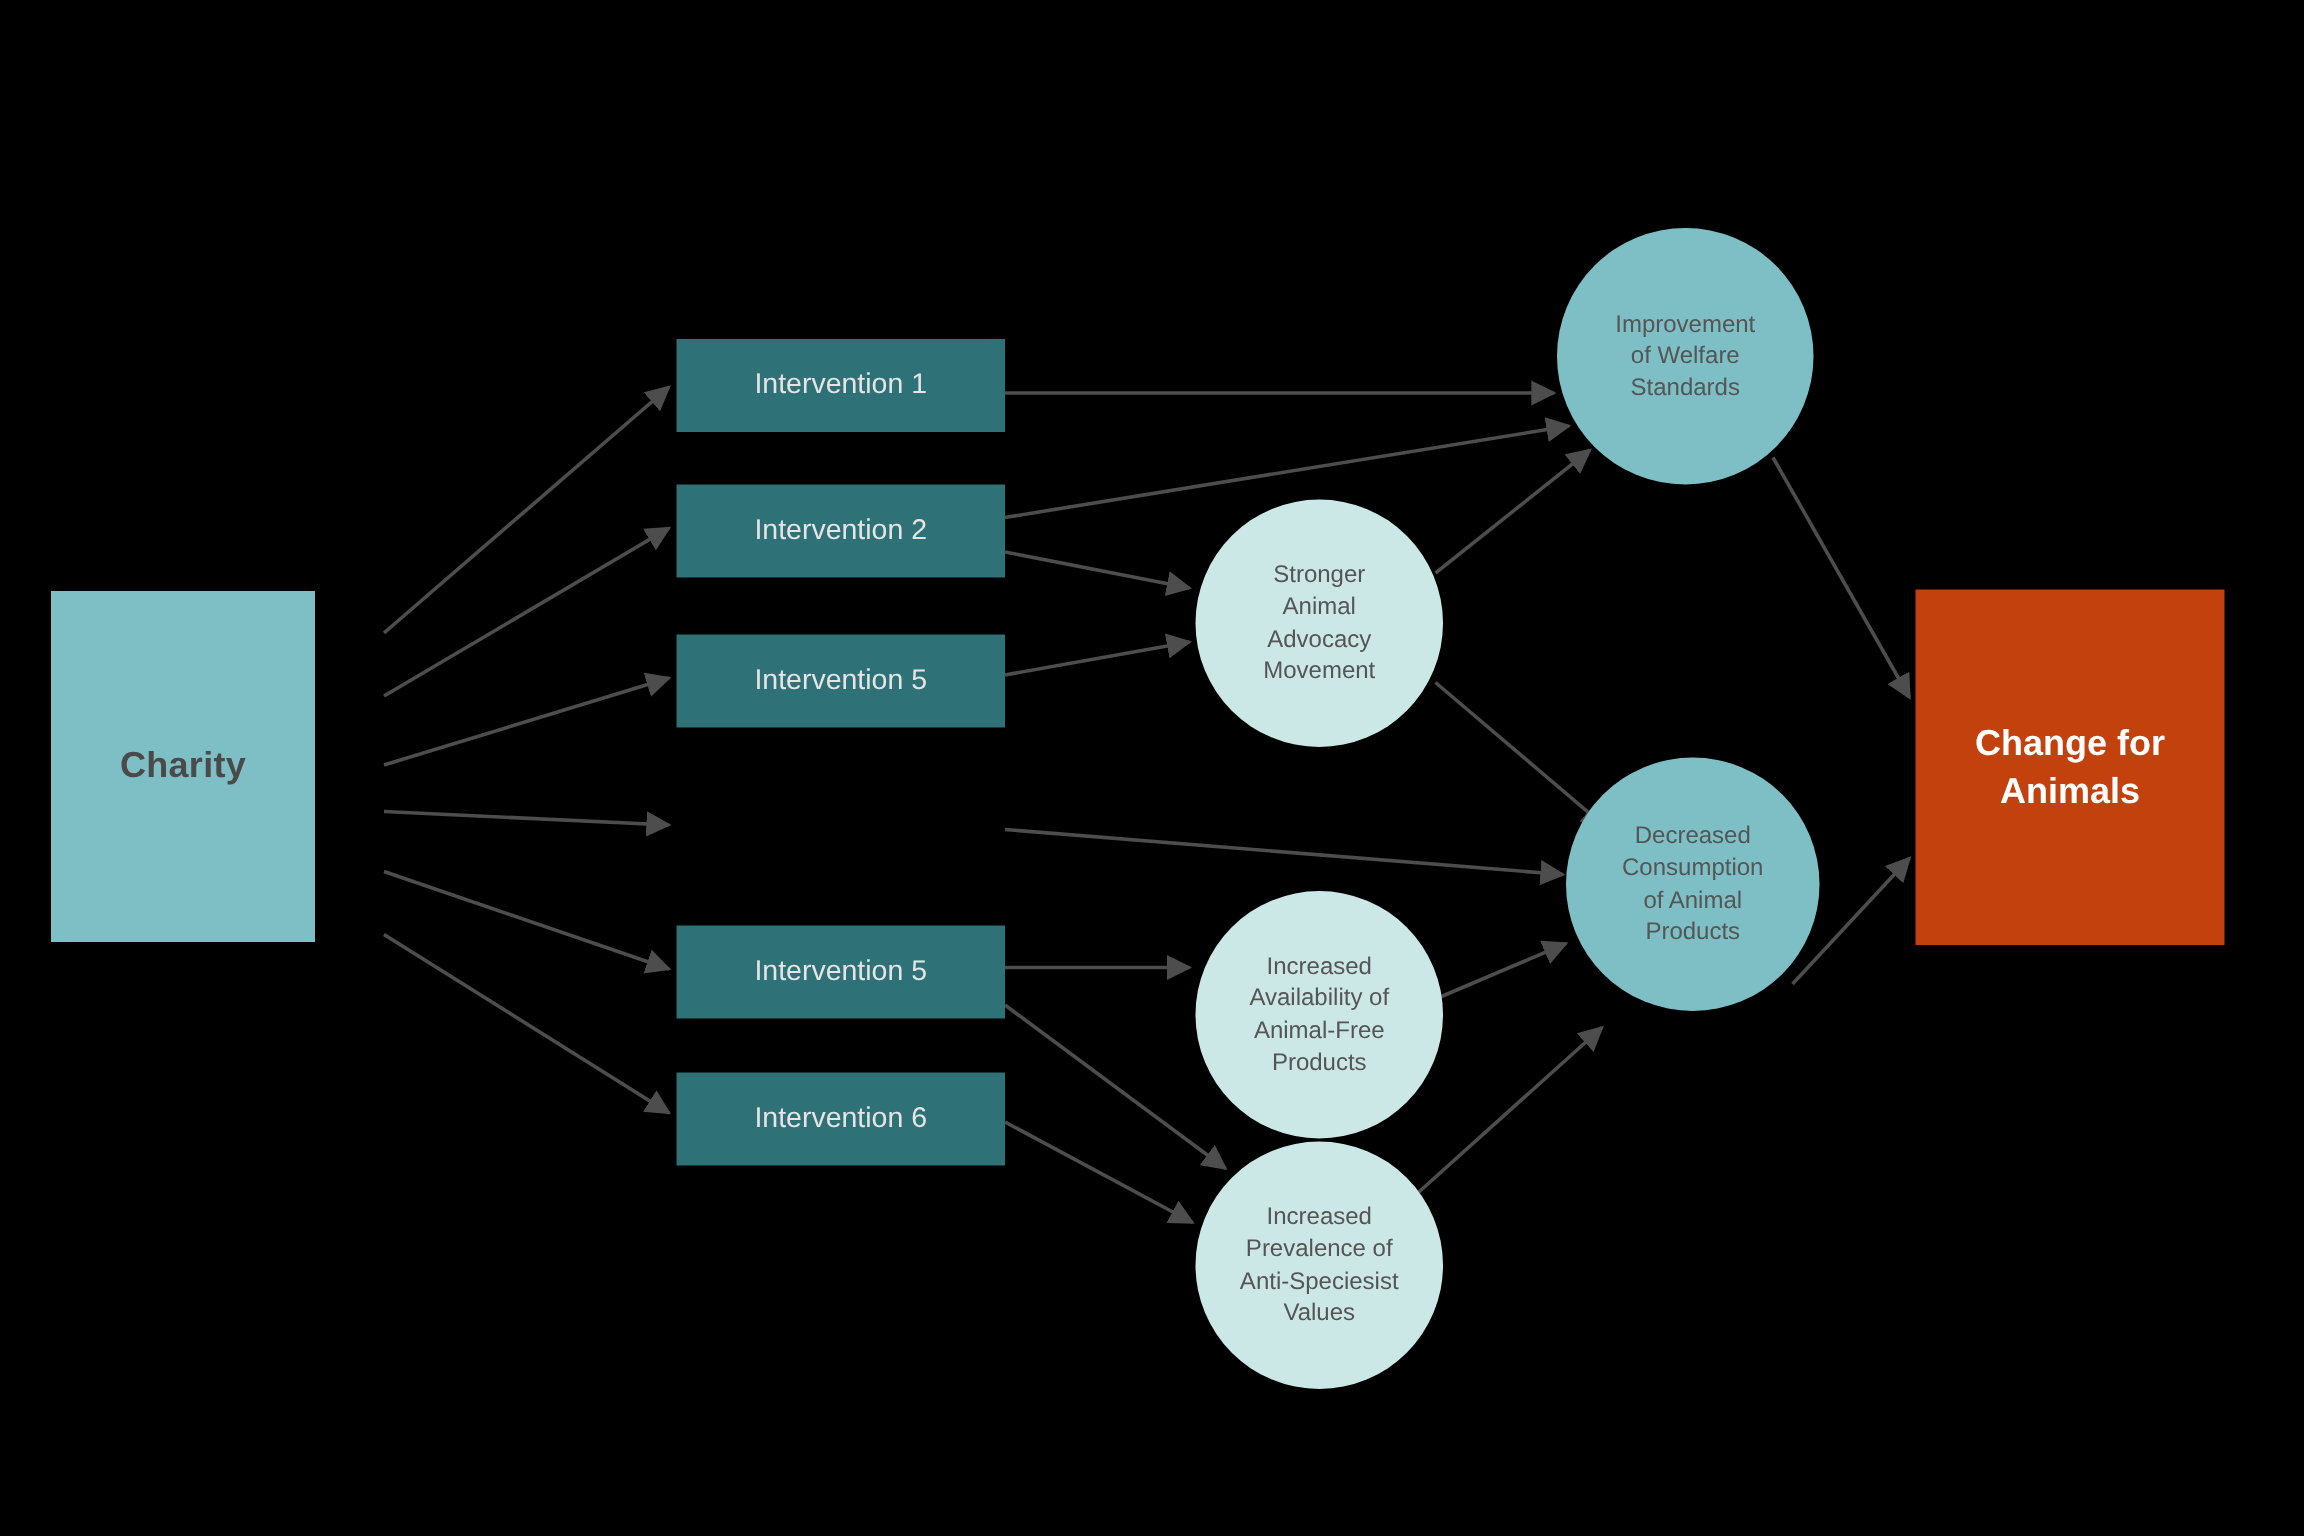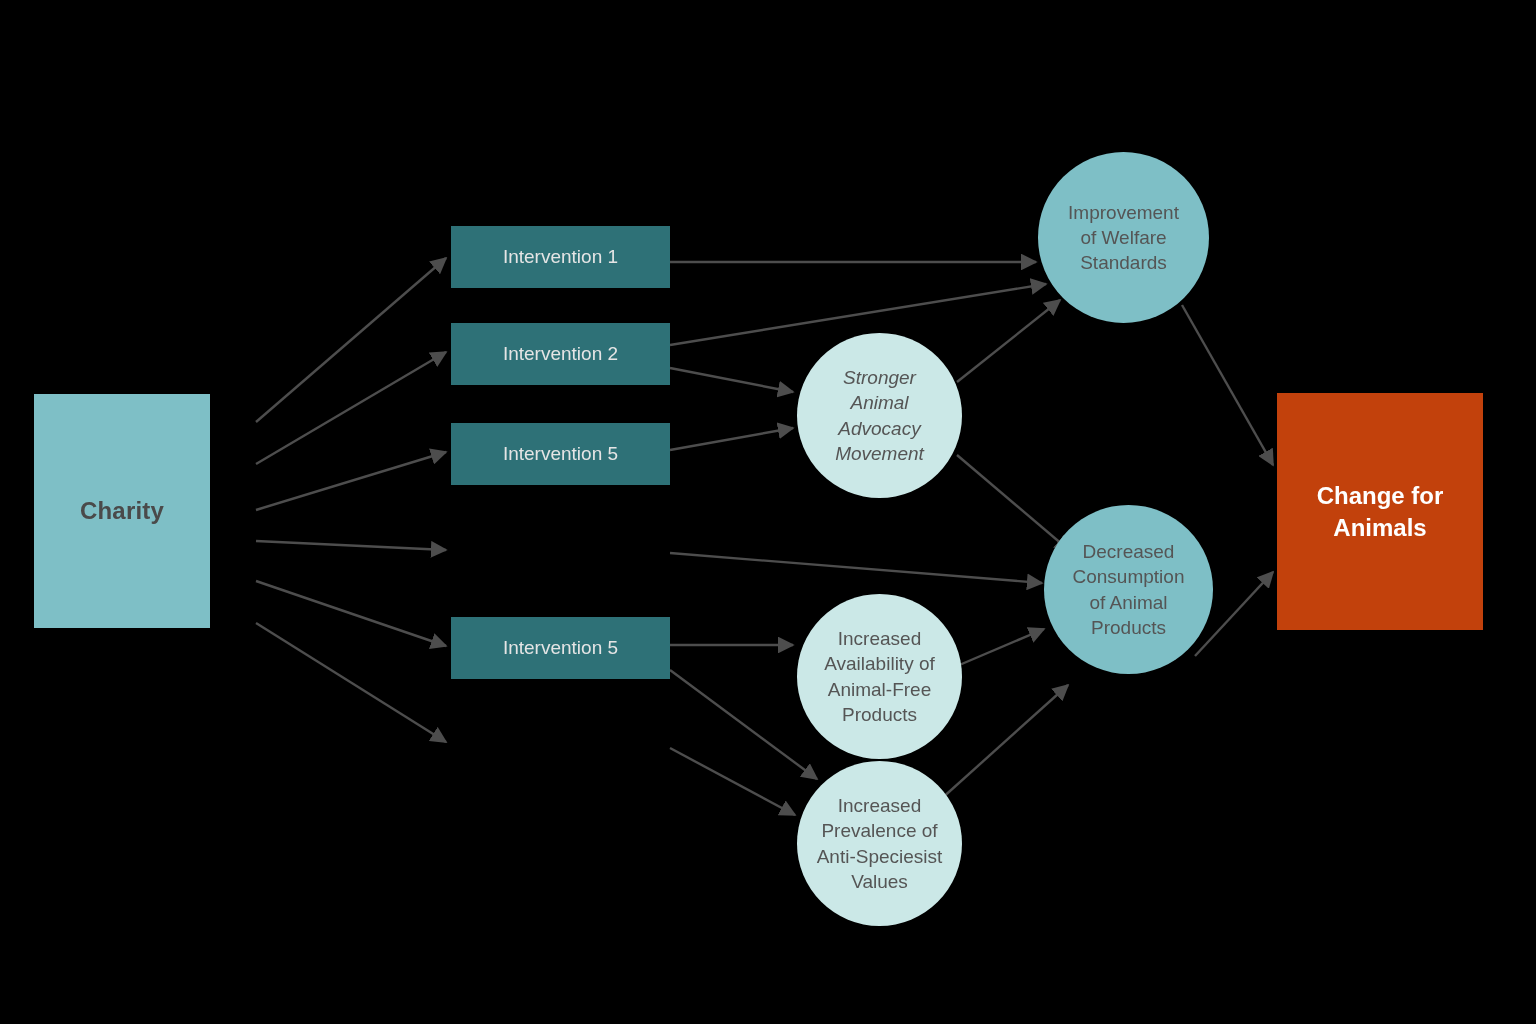--- a/index.html
+++ b/index.html
@@ -79,35 +79,34 @@
   
   .circle-light {
     background: #cbe8e7;
   }
   .circle-mid {
     background: #7ebfc6;
   }
   .circle-light .label,
   .circle-mid .label {
     color: #555555;
-    font-size: 19px;
+    font-size: 16px;
     line-height: 1.32;
   }
   .welfare {
     left: 1038px;
     top: 152px;
     width: 171px;
     height: 171px;
   }
   .saam {
     left: 797px;
     top: 333px;
     width: 165px;
     height: 165px;
-    font-style: italic;
   }
   .availability {
     left: 797px;
     top: 594px;
     width: 165px;
     height: 165px;
   }
   .prevalence {
     left: 797px;
     top: 761px;
@@ -183,20 +182,23 @@
   </div>
   <div class="node node-box intervention iv2">
     <span class="label">Intervention 2</span>
   </div>
   <div class="node node-box intervention iv3">
     <span class="label">Intervention 5</span>
   </div>
   <div class="node node-box intervention iv5">
     <span class="label">Intervention 5</span>
   </div>
+  <div class="node node-box intervention iv6">
+    <span class="label">Intervention 6</span>
+  </div>
 
   <div class="node node-circle circle-mid welfare">
     <span class="label">Improvement
 of Welfare
 Standards</span>
   </div>
   <div class="node node-circle circle-light saam">
     <span class="label">Stronger
 Animal
 Advocacy

